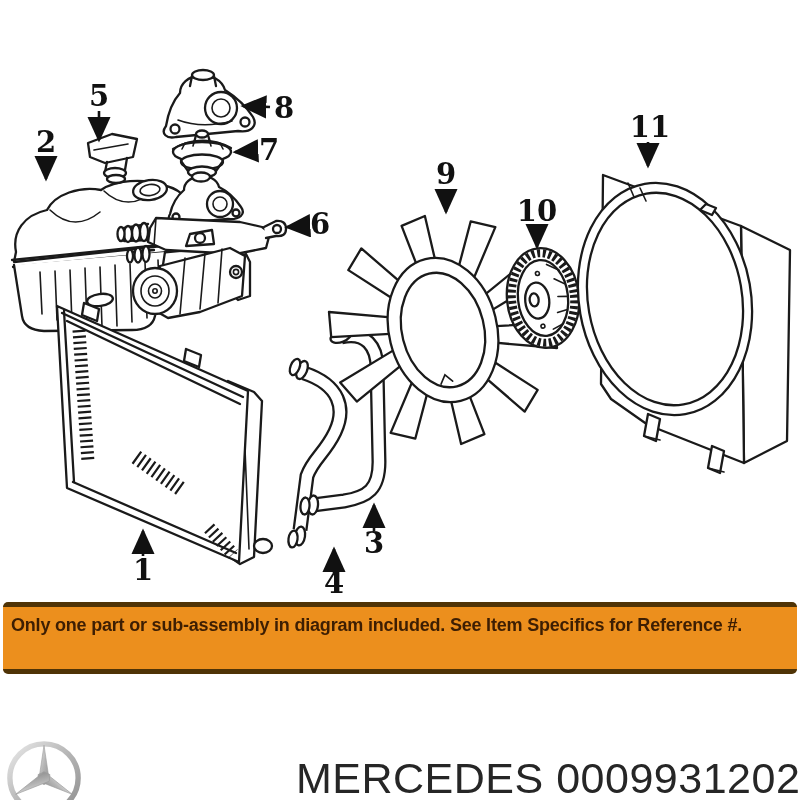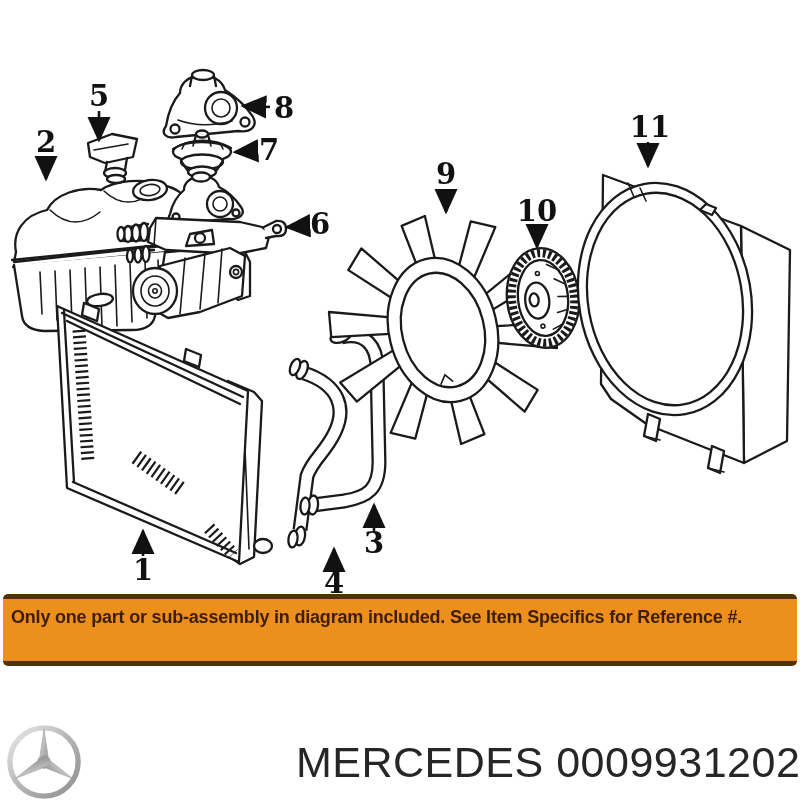--- a/index.html
+++ b/index.html
@@ -12,21 +12,21 @@
   .s{stroke:#1a1a1a;stroke-width:2.3;fill:none;stroke-linecap:round;stroke-linejoin:round;}
   .sf{stroke:#1a1a1a;stroke-width:2.3;fill:#ffffff;stroke-linecap:round;stroke-linejoin:round;}
   .thin{stroke:#1a1a1a;stroke-width:1.6;fill:none;stroke-linecap:round;}
   .hatch{stroke:#1a1a1a;fill:none;stroke-dasharray:2.2 3.6;}
   .tube-o{stroke:#1a1a1a;stroke-width:15;fill:none;stroke-linecap:butt;}
   .tube-i{stroke:#ffffff;stroke-width:10.4;fill:none;stroke-linecap:butt;}
   .arrow{stroke:#111111;stroke-width:2.6;fill:none;marker-end:url(#ah);}
   .co{font-family:"DejaVu Serif",serif;font-weight:700;font-size:29px;fill:#111;text-anchor:middle;}
 
   
-  .banner{margin:0 3px;height:72px;box-sizing:border-box;background:#EC8F1D;
+  .banner{margin:8px 3px;height:72px;box-sizing:border-box;background:#EC8F1D;
           border-top:5px solid #4F3306;border-bottom:5px solid #4F3306;
           border-radius:5px;padding:5px 8px 0 8px;}
   .banner .ln{font-weight:bold;font-size:18px;line-height:26px;color:#3D1E03;
               letter-spacing:-0.2px;white-space:nowrap;}
 
   
   .footer{position:relative;height:112px;background:#fff;border-radius:8px;}
   .logo{position:absolute;left:5px;top:57px;}
   .pn{position:absolute;left:296px;top:72px;font-size:43px;color:#262626;
       letter-spacing:0.5px;white-space:nowrap;}

